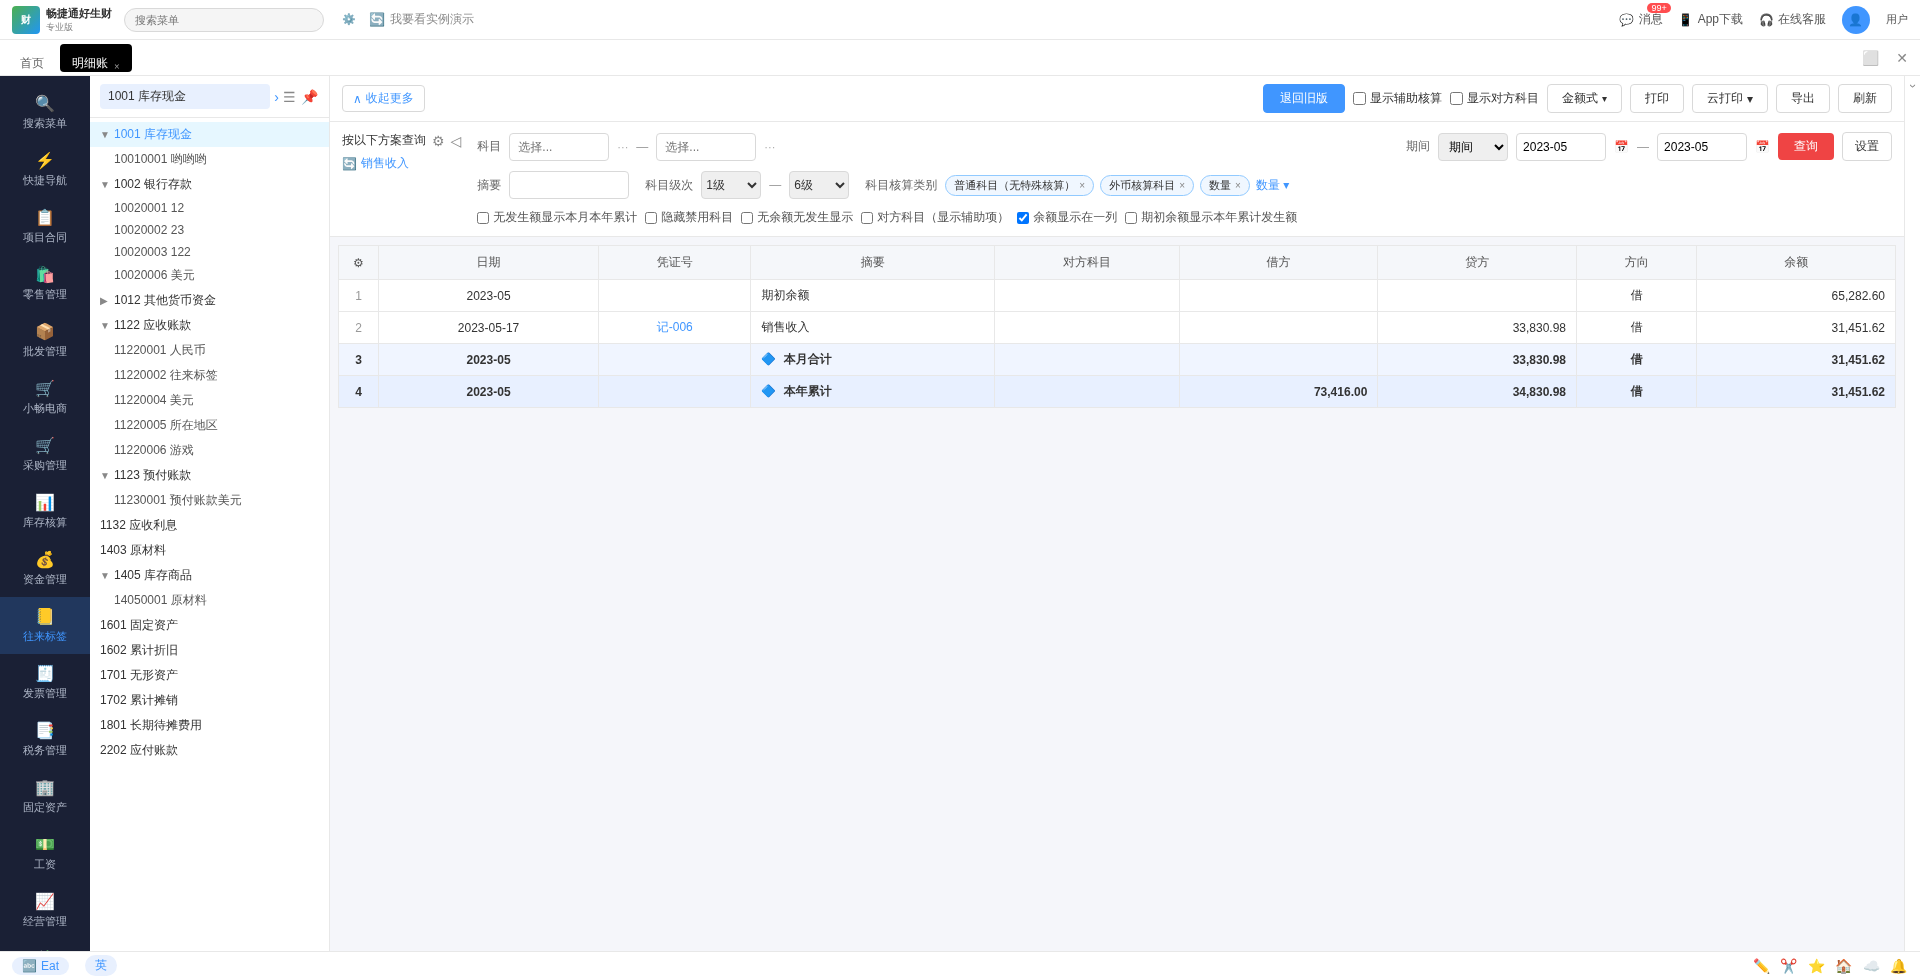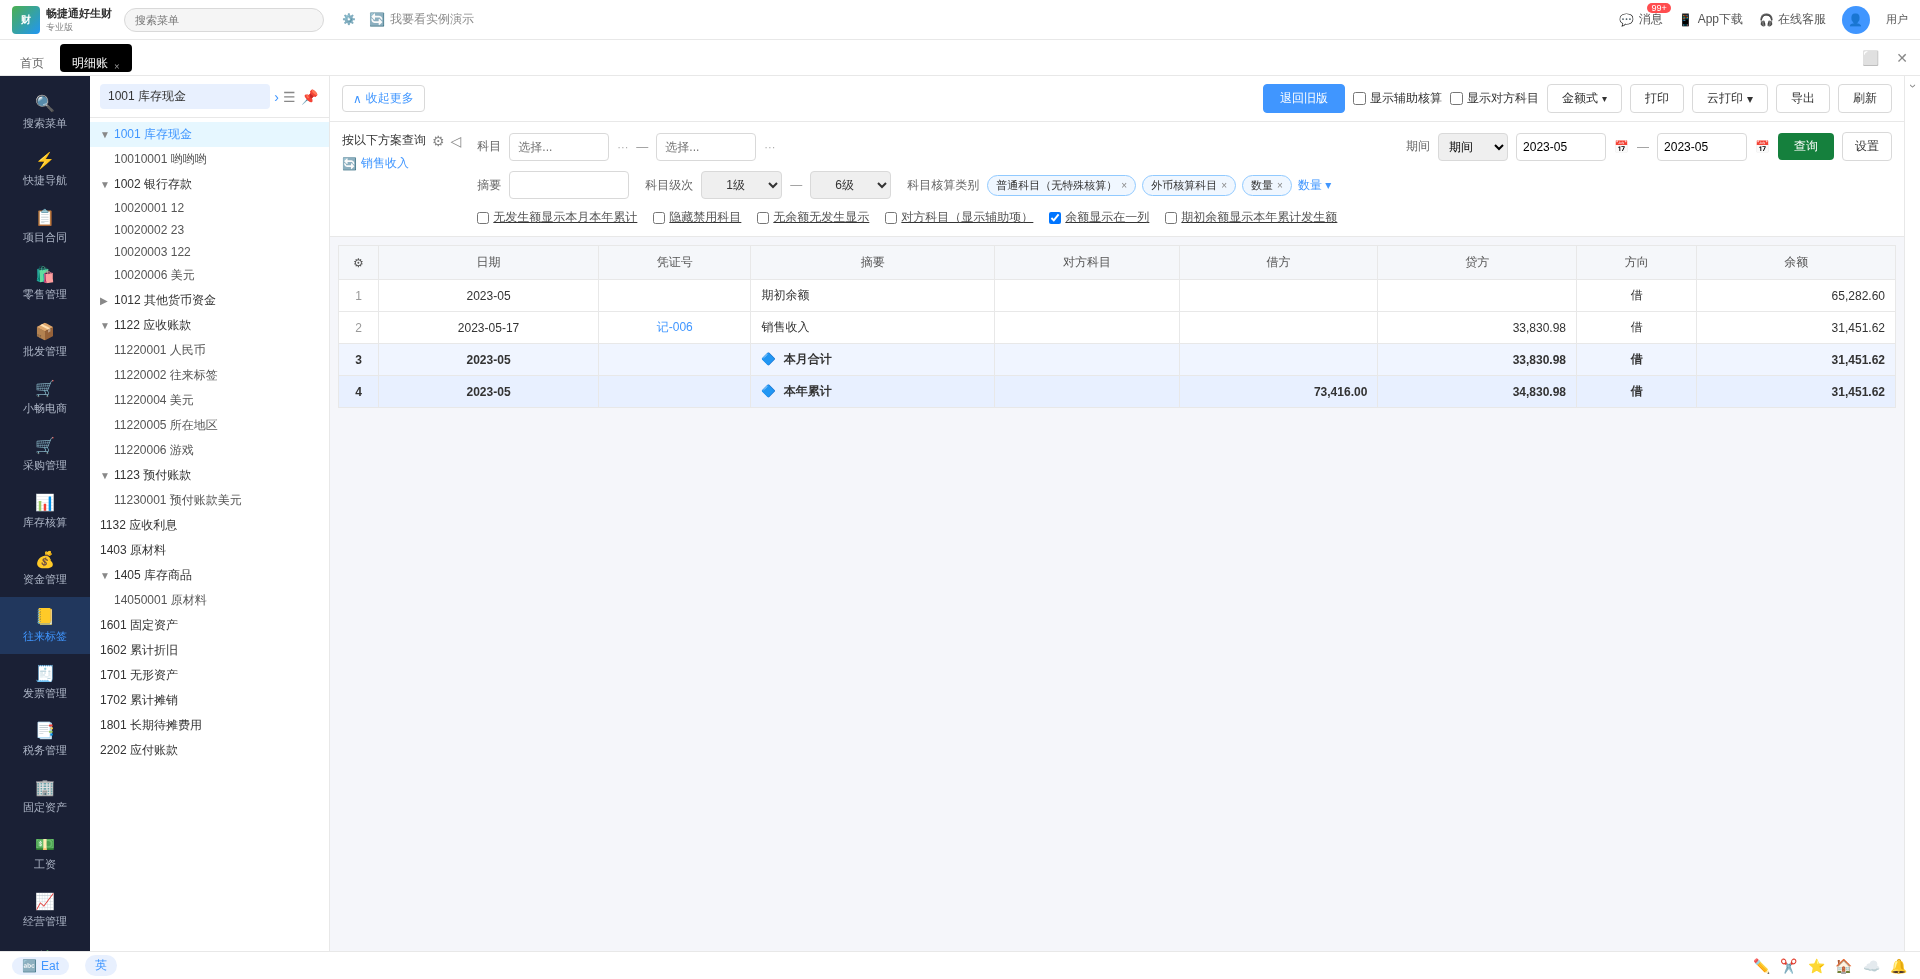--- a/index.html
+++ b/index.html
@@ -55,33 +55,33 @@
     .tree-item.child { padding-left: 24px; color: #555; }
     .tree-toggle { font-size: 10px; color: #888; width: 10px; }
     .tree-scroll-bottom { height: 24px; border-top: 1px solid #e8e8e8; display: flex; align-items: center; justify-content: center; }
     .tree-scroll-arrows { display: flex; gap: 12px; }
     .tree-scroll-arrow { width: 24px; height: 16px; background: #f0f0f0; border: 1px solid #d9d9d9; border-radius: 2px; display: flex; align-items: center; justify-content: center; font-size: 10px; cursor: pointer; }
 
     
     .content-area { flex: 1; display: flex; flex-direction: column; overflow: hidden; background: #f5f6fa; }
     .filter-collapse { display: flex; align-items: center; gap: 4px; color: #4096ff; cursor: pointer; font-size: 12px; border: 1px solid #d9d9d9; border-radius: 4px; padding: 4px 10px; background: #fff; }
     .form-input { flex: 1; height: 28px; border: 1px solid #d9d9d9; border-radius: 4px; padding: 0 8px; font-size: 12px; color: #333; }
-    .form-select { height: 28px; border: 1px solid #d9d9d9; border-radius: 4px; padding: 0 20px; font-size: 12px; color: #333; min-width: 60px; }
+    .form-select { height: 28px; border: 1px solid #d9d9d9; border-radius: 4px; padding: 0 0; font-size: 12px; color: #333; min-width: 60px; }
     .period-select { height: 28px; border: 1px solid #d9d9d9; border-radius: 4px; padding: 0 6px; font-size: 12px; width: 70px; }
     .period-input { height: 28px; border: 1px solid #d9d9d9; border-radius: 4px; padding: 0 6px; font-size: 12px; width: 90px; }
     .filter-tag { display: flex; align-items: center; gap: 4px; background: #f0f7ff; border: 1px solid #91caff; border-radius: 12px; padding: 2px 8px; font-size: 11px; color: #333; }
     .filter-tag-close { color: #888; cursor: pointer; font-size: 10px; }
-    .checkbox-row { display: flex; align-items: flex-start; gap: 16px; flex-wrap: wrap; text-decoration: underline; }
+    .checkbox-row { display: flex; align-items: flex-start; gap: 8px; flex-wrap: wrap; }
     .checkbox-item { display: flex; align-items: center; gap: 4px; font-size: 12px; color: #555; cursor: pointer; }
     .checkbox-item input[type=checkbox] { width: 12px; height: 12px; }
     .action-btn { display: flex; align-items: center; gap: 4px; padding: 5px 14px; border-radius: 4px; cursor: pointer; font-size: 12px; border: 1px solid #d9d9d9; background: #fff; color: #333; }
     .action-btn.primary { background: #4096ff; color: #fff; border-color: #4096ff; }
     .btn-dropdown { display: flex; align-items: center; gap: 4px; }
     .btn-chevron { font-size: 10px; }
-    .query-btn { background: #15803d; color: #fff; border: none; border-radius: 4px; padding: 5px 16px; cursor: pointer; font-size: 12px; }
+    .query-btn { background: #ef4444; color: #fff; border: none; border-radius: 4px; padding: 5px 16px; cursor: pointer; font-size: 12px; }
     .settings-btn { border: 1px solid #d9d9d9; background: #fff; border-radius: 4px; padding: 5px 12px; cursor: pointer; font-size: 12px; color: #333; }
 
     
     .data-table-wrapper { flex: 1; overflow: auto; padding: 8px; }
     .data-table-wrapper::-webkit-scrollbar { height: 6px; width: 6px; }
     .data-table-wrapper::-webkit-scrollbar-thumb { background: #d9d9d9; border-radius: 3px; }
     .data-table { width: 100%; border-collapse: collapse; background: #fff; }
     .data-table th { background: #f5f7fa; border: 1px solid #e8e8e8; padding: 8px 10px; text-align: center; font-weight: 500; font-size: 12px; color: #555; white-space: nowrap; }
     .data-table th:first-child { width: 40px; }
     .data-table td { border: 1px solid #e8e8e8; padding: 7px 10px; text-align: center; font-size: 12px; color: #333; }

